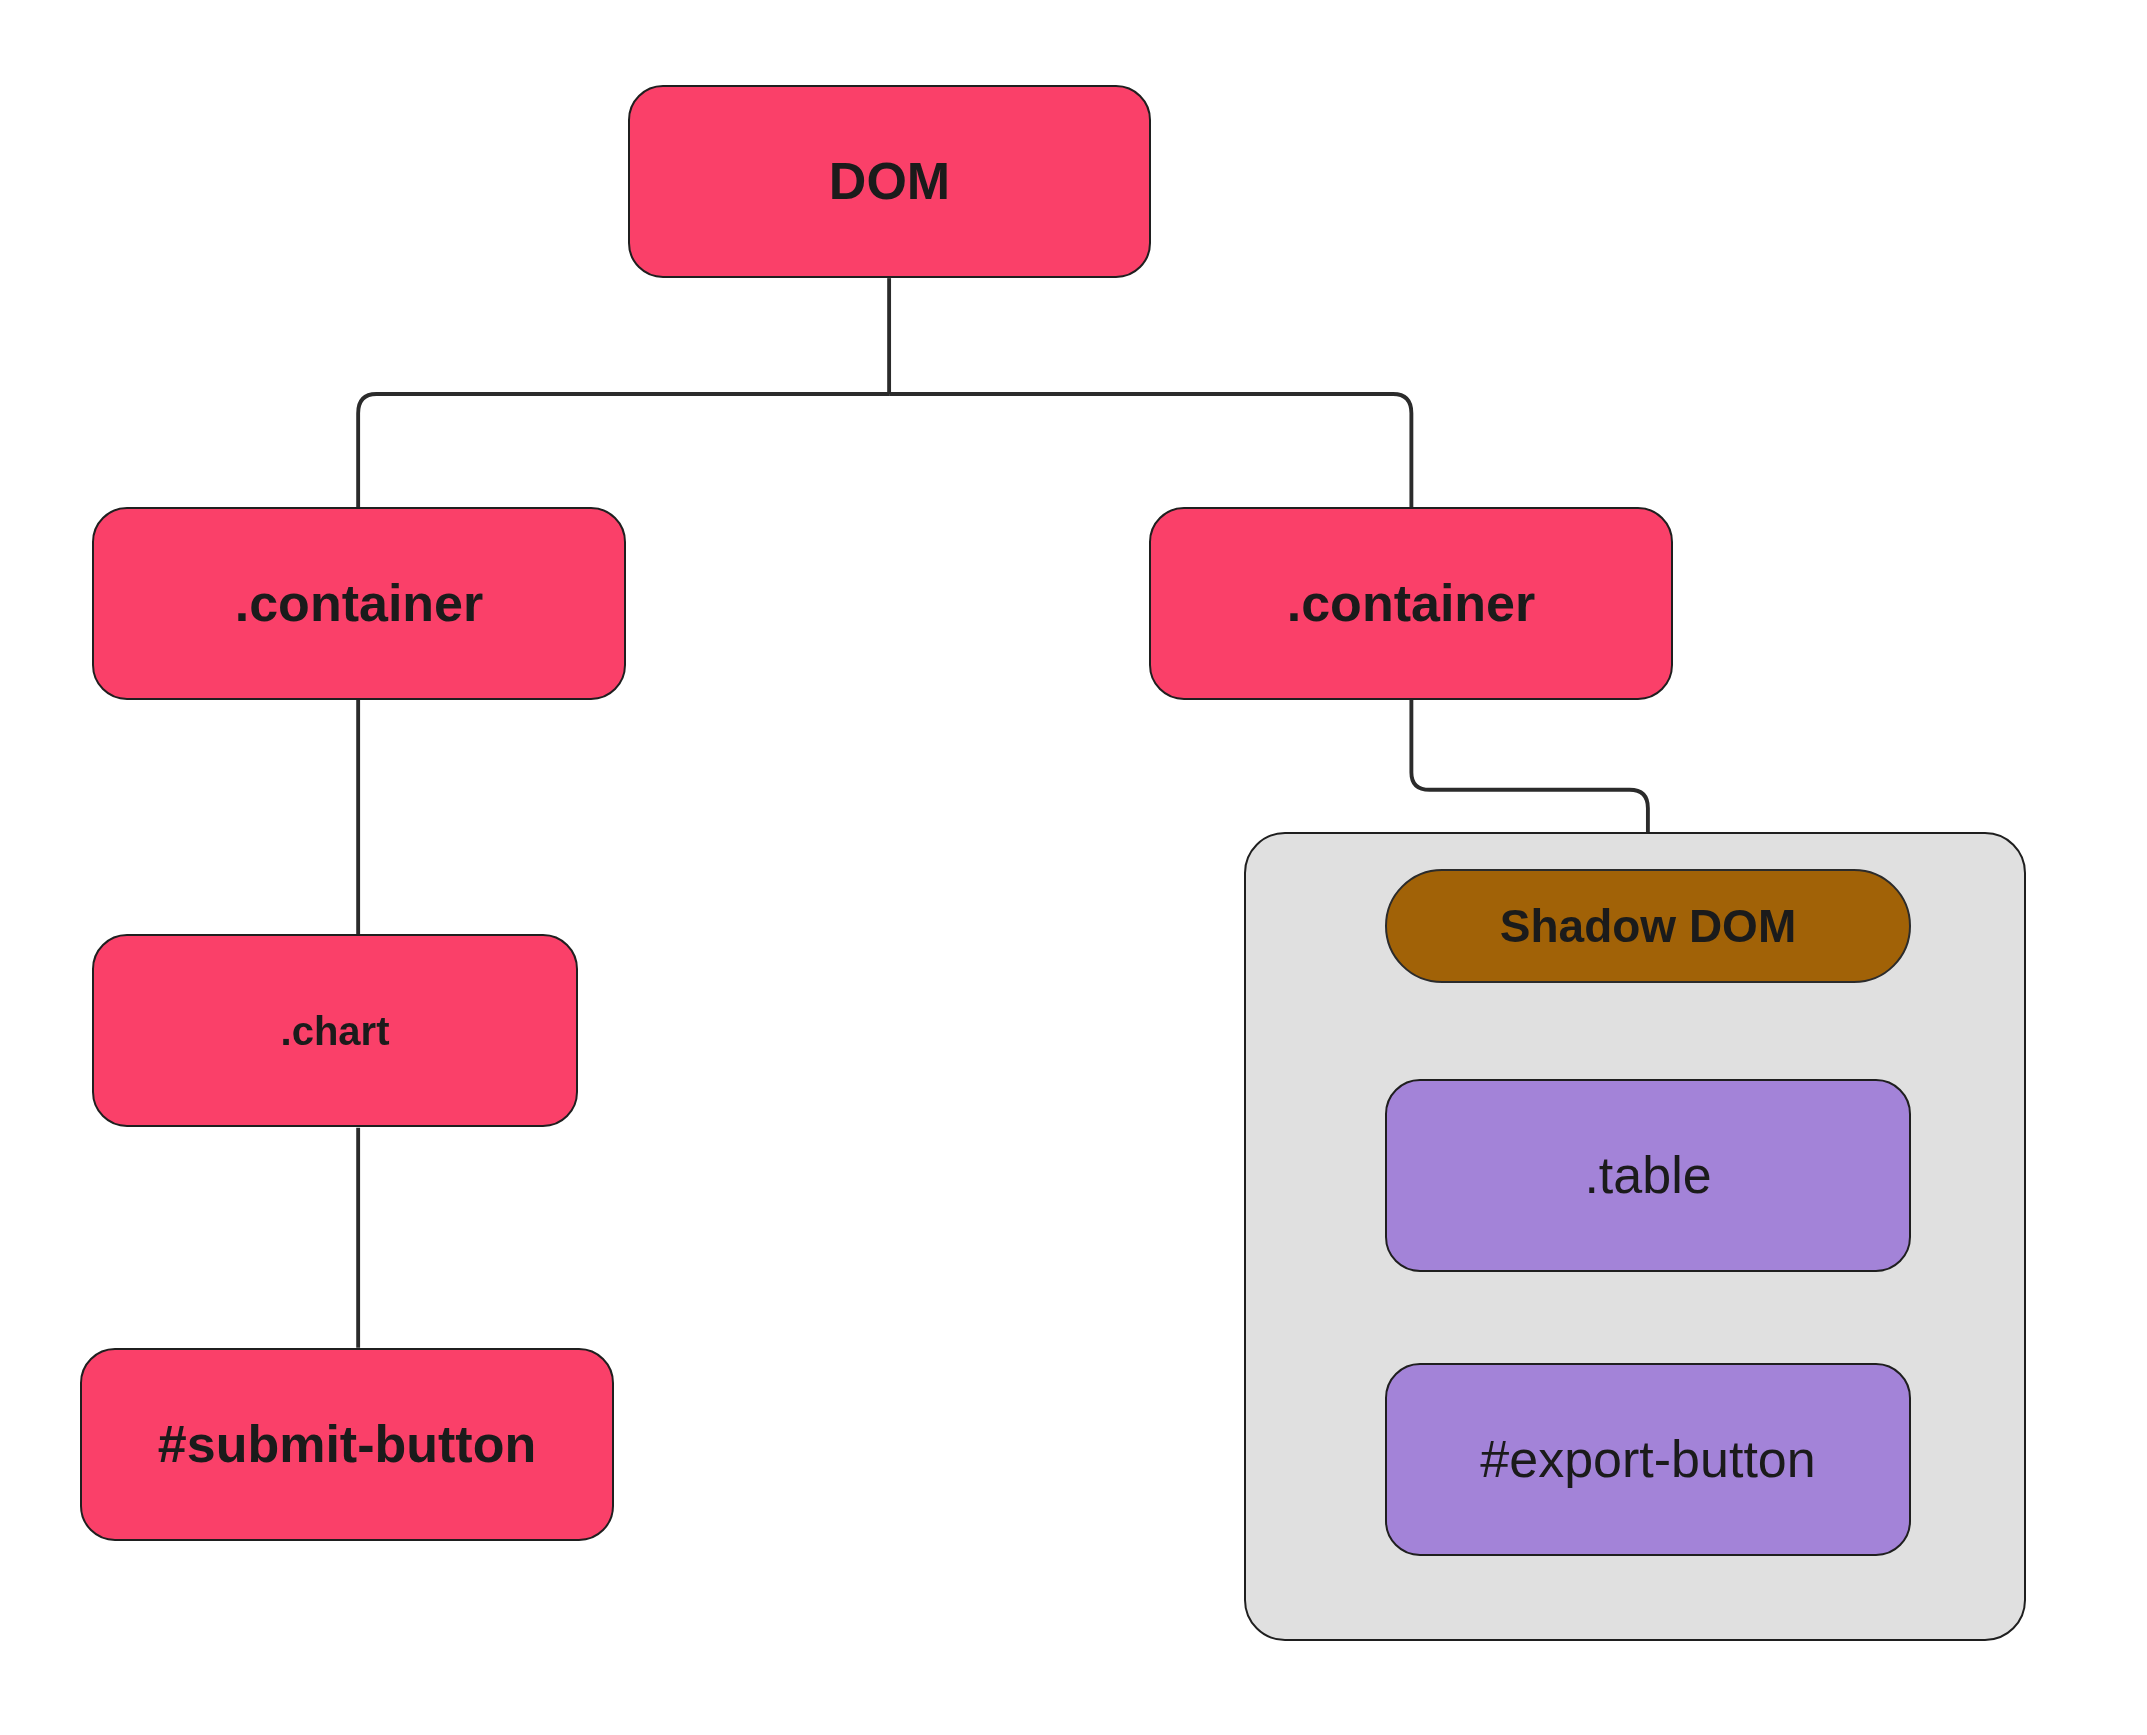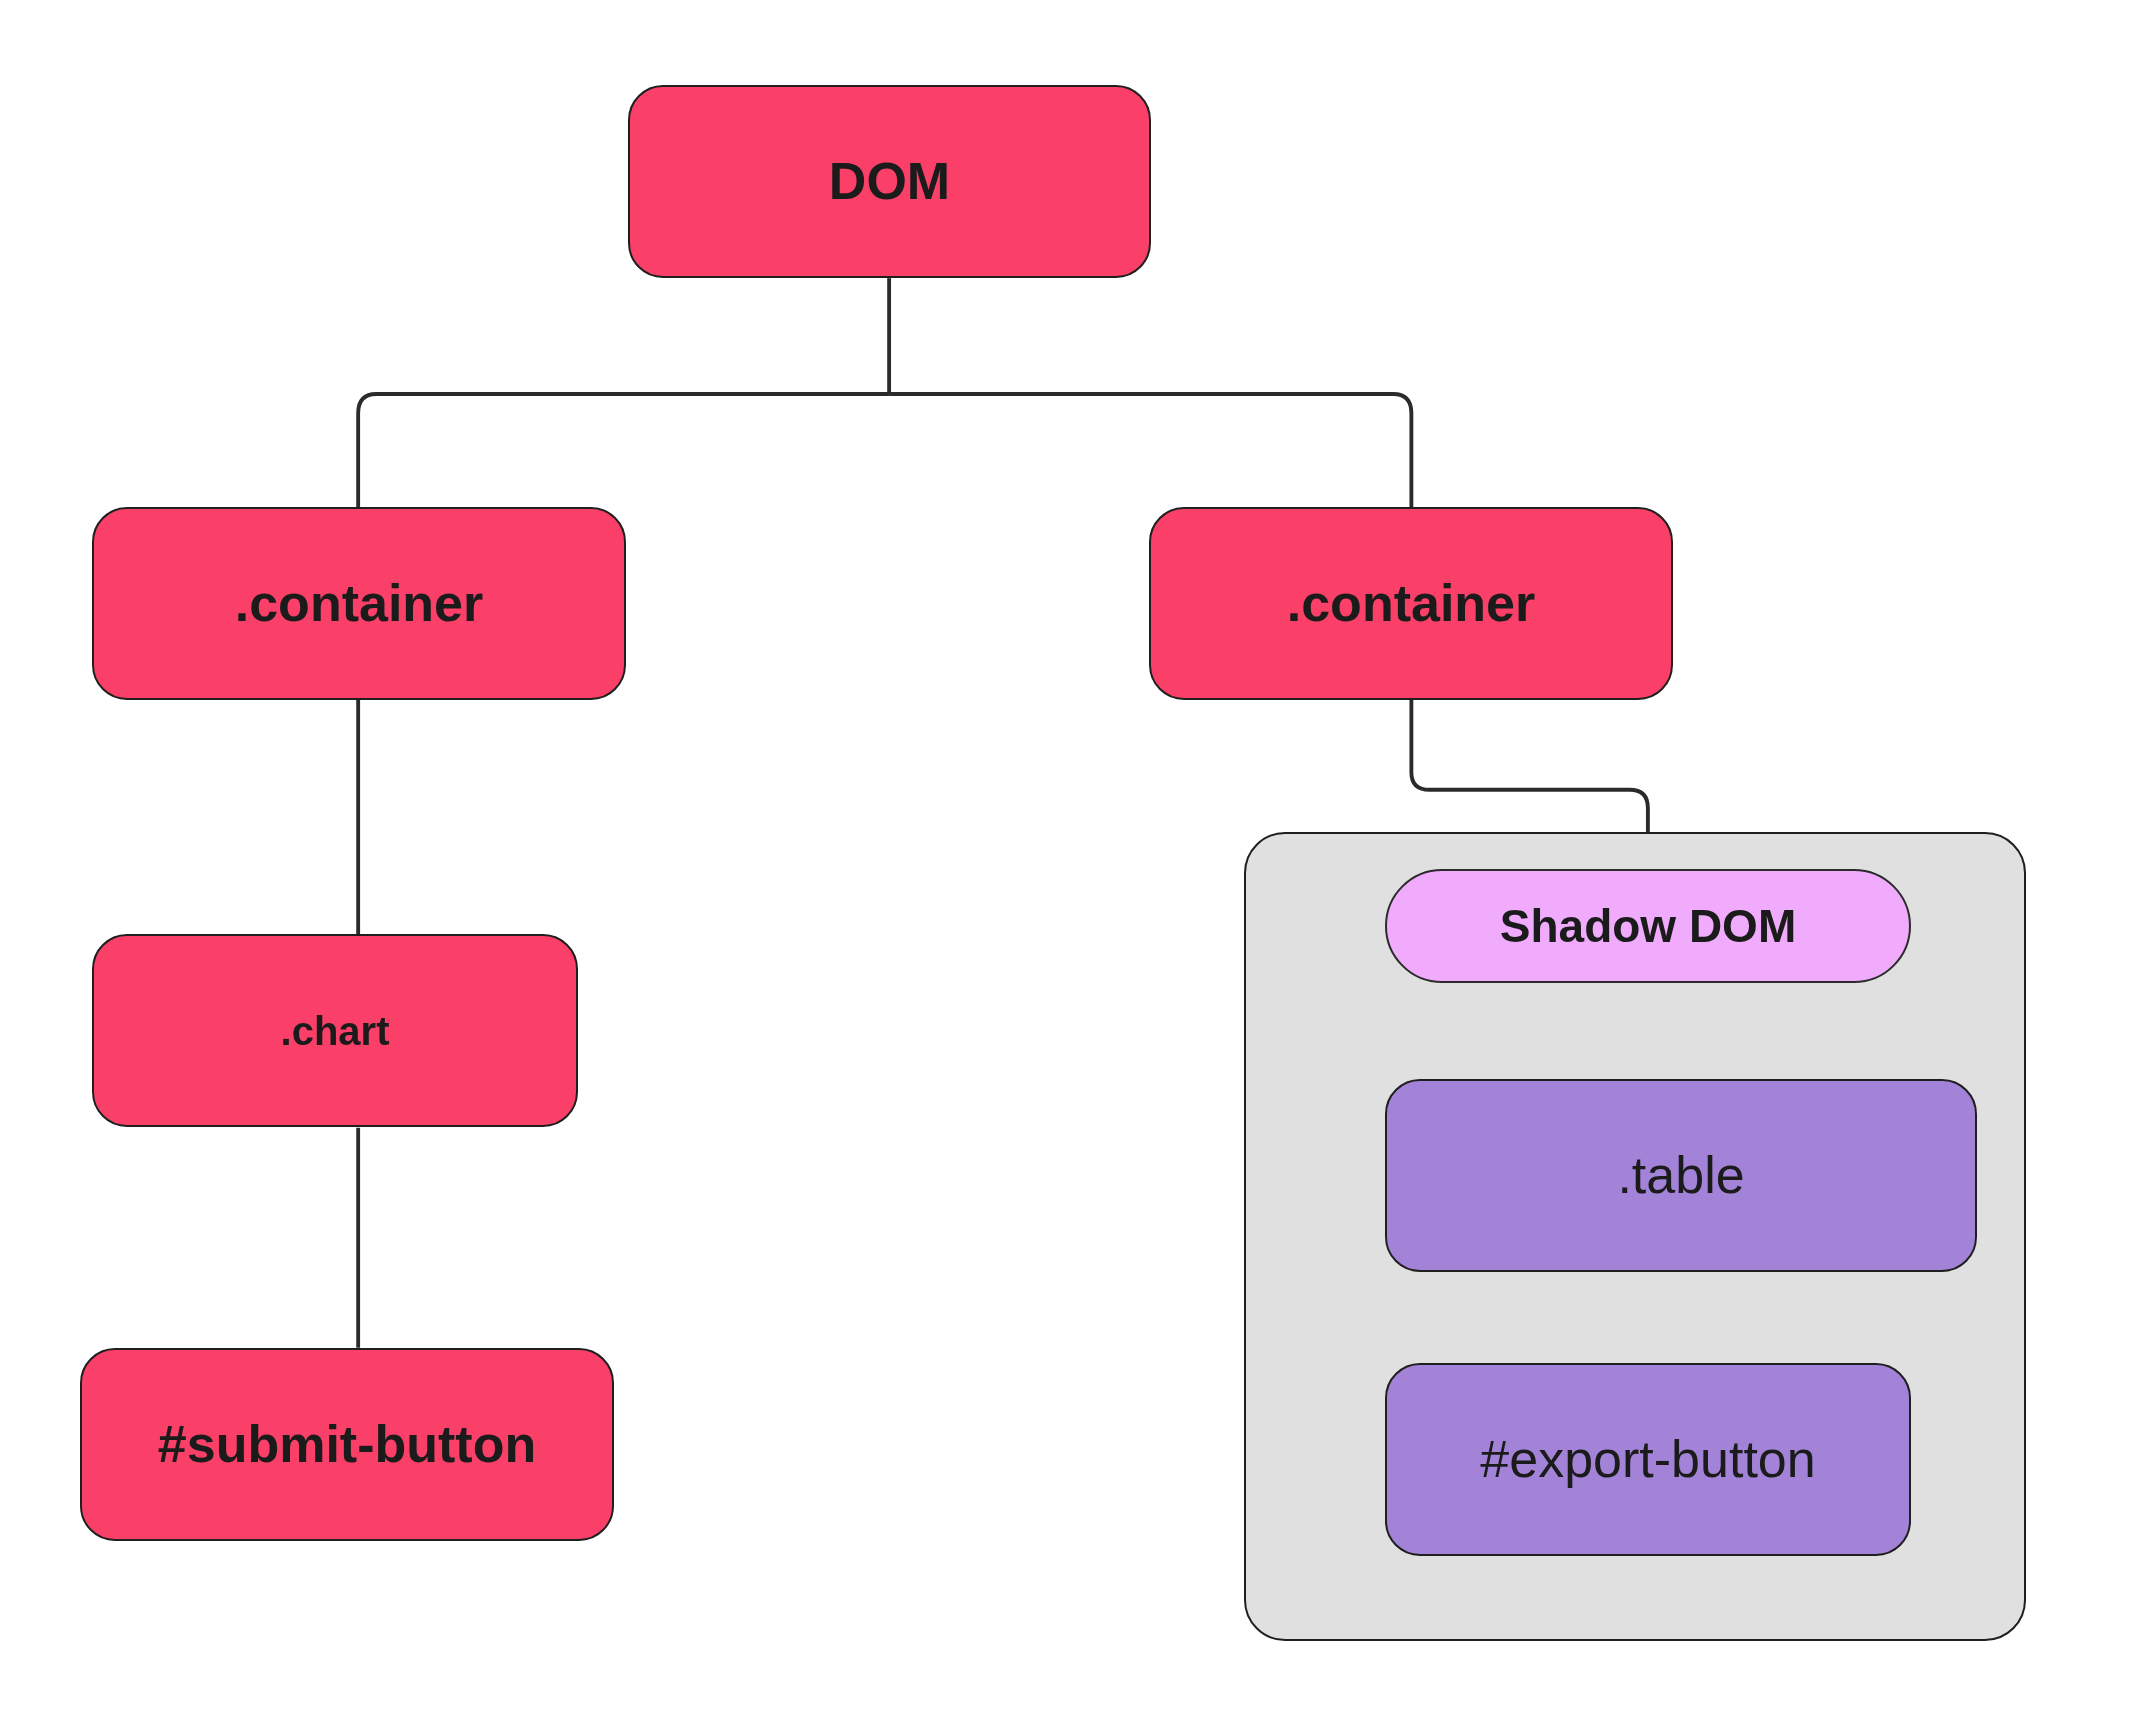--- a/index.html
+++ b/index.html
@@ -40,21 +40,21 @@
   .node-pink {
     background: #fa4069;
     border-radius: 35px;
     font-weight: bold;
   }
   .node-purple {
     background: #a383d8;
     border-radius: 35px;
   }
   .node-shadow-label {
-    background: #f0abfc;
+    background: #a16207;
     border-radius: 58px;
     border: 2.9px solid #2b2b2b;
   }
   .cluster-shadow {
     position: absolute;
     box-sizing: border-box;
     background: #e0e0e0;
     border: 2.9px solid #1f1f1f;
     border-radius: 41px;
     z-index: 1;
@@ -63,21 +63,21 @@
     font-weight: bold;
   }
   
   #node-dom        { left: 628px;  top: 85px;   width: 523px; height: 193px; font-size: 52px; }
   #node-container-left  { left: 92px;  top: 507px;  width: 534px; height: 193px; font-size: 52px; }
   #node-container-right { left: 1149px; top: 507px; width: 524px; height: 193px; font-size: 52px; }
   #node-chart      { left: 92px;  top: 934px;  width: 486px; height: 193px; font-size: 40px; }
   #node-submit     { left: 80px;  top: 1348px; width: 534px; height: 193px; font-size: 52px; }
   #cluster-shadow-dom   { left: 1244px; top: 832px; width: 782px; height: 809px; }
   #node-shadow-dom-label{ left: 1385px; top: 869px; width: 526px; height: 114px; font-size: 46px; z-index: 4; }
-  #node-table      { left: 1385px; top: 1079px; width: 592px; height: 193px; font-size: 52px; z-index: 4; }
+  #node-table      { left: 1385px; top: 1079px; width: 526px; height: 193px; font-size: 52px; z-index: 4; }
   #node-export     { left: 1385px; top: 1363px; width: 526px; height: 193px; font-size: 52px; z-index: 4; }
 </style>
 </head>
 <body>
 
 <div id="diagram-root">
 
   <svg id="edges-layer" viewBox="0 0 2224 1797" width="2147" height="1735" xmlns="http://www.w3.org/2000/svg" fill="none">
 
     <path d="M 921 288 L 921 408" stroke="#2b2b2b" stroke-width="4" fill="none"></path>

